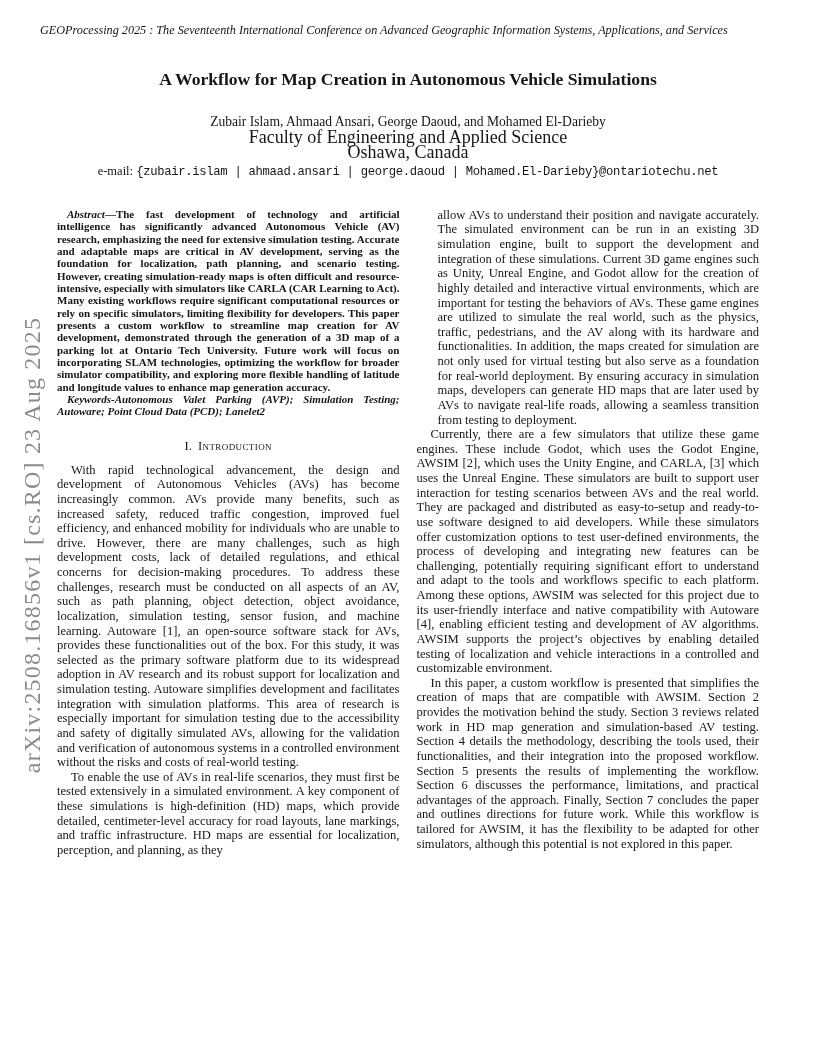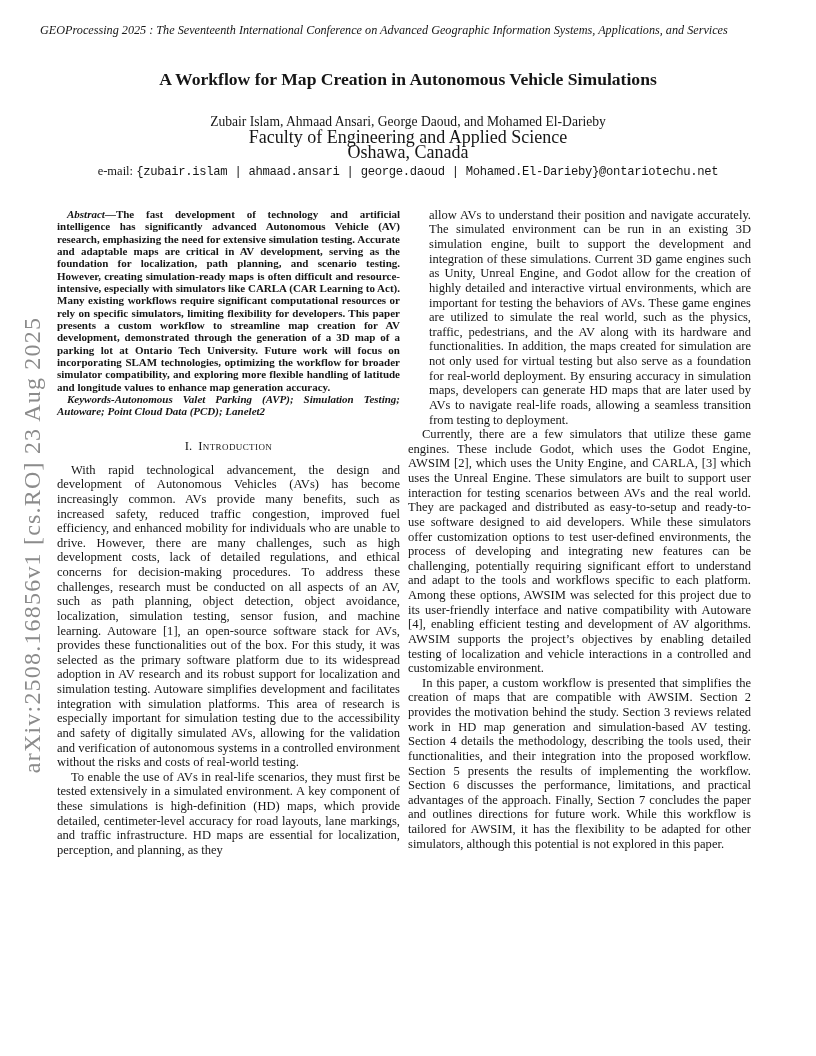--- a/index.html
+++ b/index.html
@@ -44,21 +44,21 @@
 
   .author-block { margin-top: 24px; text-align: center; }
   .authors-line { font-size: 13.6px; }
   .affil-line { font-size: 18px; line-height: 15.4px; }
   .affil-line:first-of-type { margin-top: 4px; }
   .email-line { font-size: 12.5px; margin-top: 3px; }
   .email-mono { font-family: "Liberation Mono", monospace; font-size: 12.2px; letter-spacing: -0.3px; }
 
   .columns {
     display: flex;
-    gap: 8px;
+    gap: 17px;
     margin: 29px 57px 0 57px;
   }
   .col { width: 343px; text-align: justify; }
 
   .abstract-para, .keywords-para {
     font-weight: bold;
     font-size: 11px;
     line-height: 12.35px;
     text-indent: 10px;
   }

